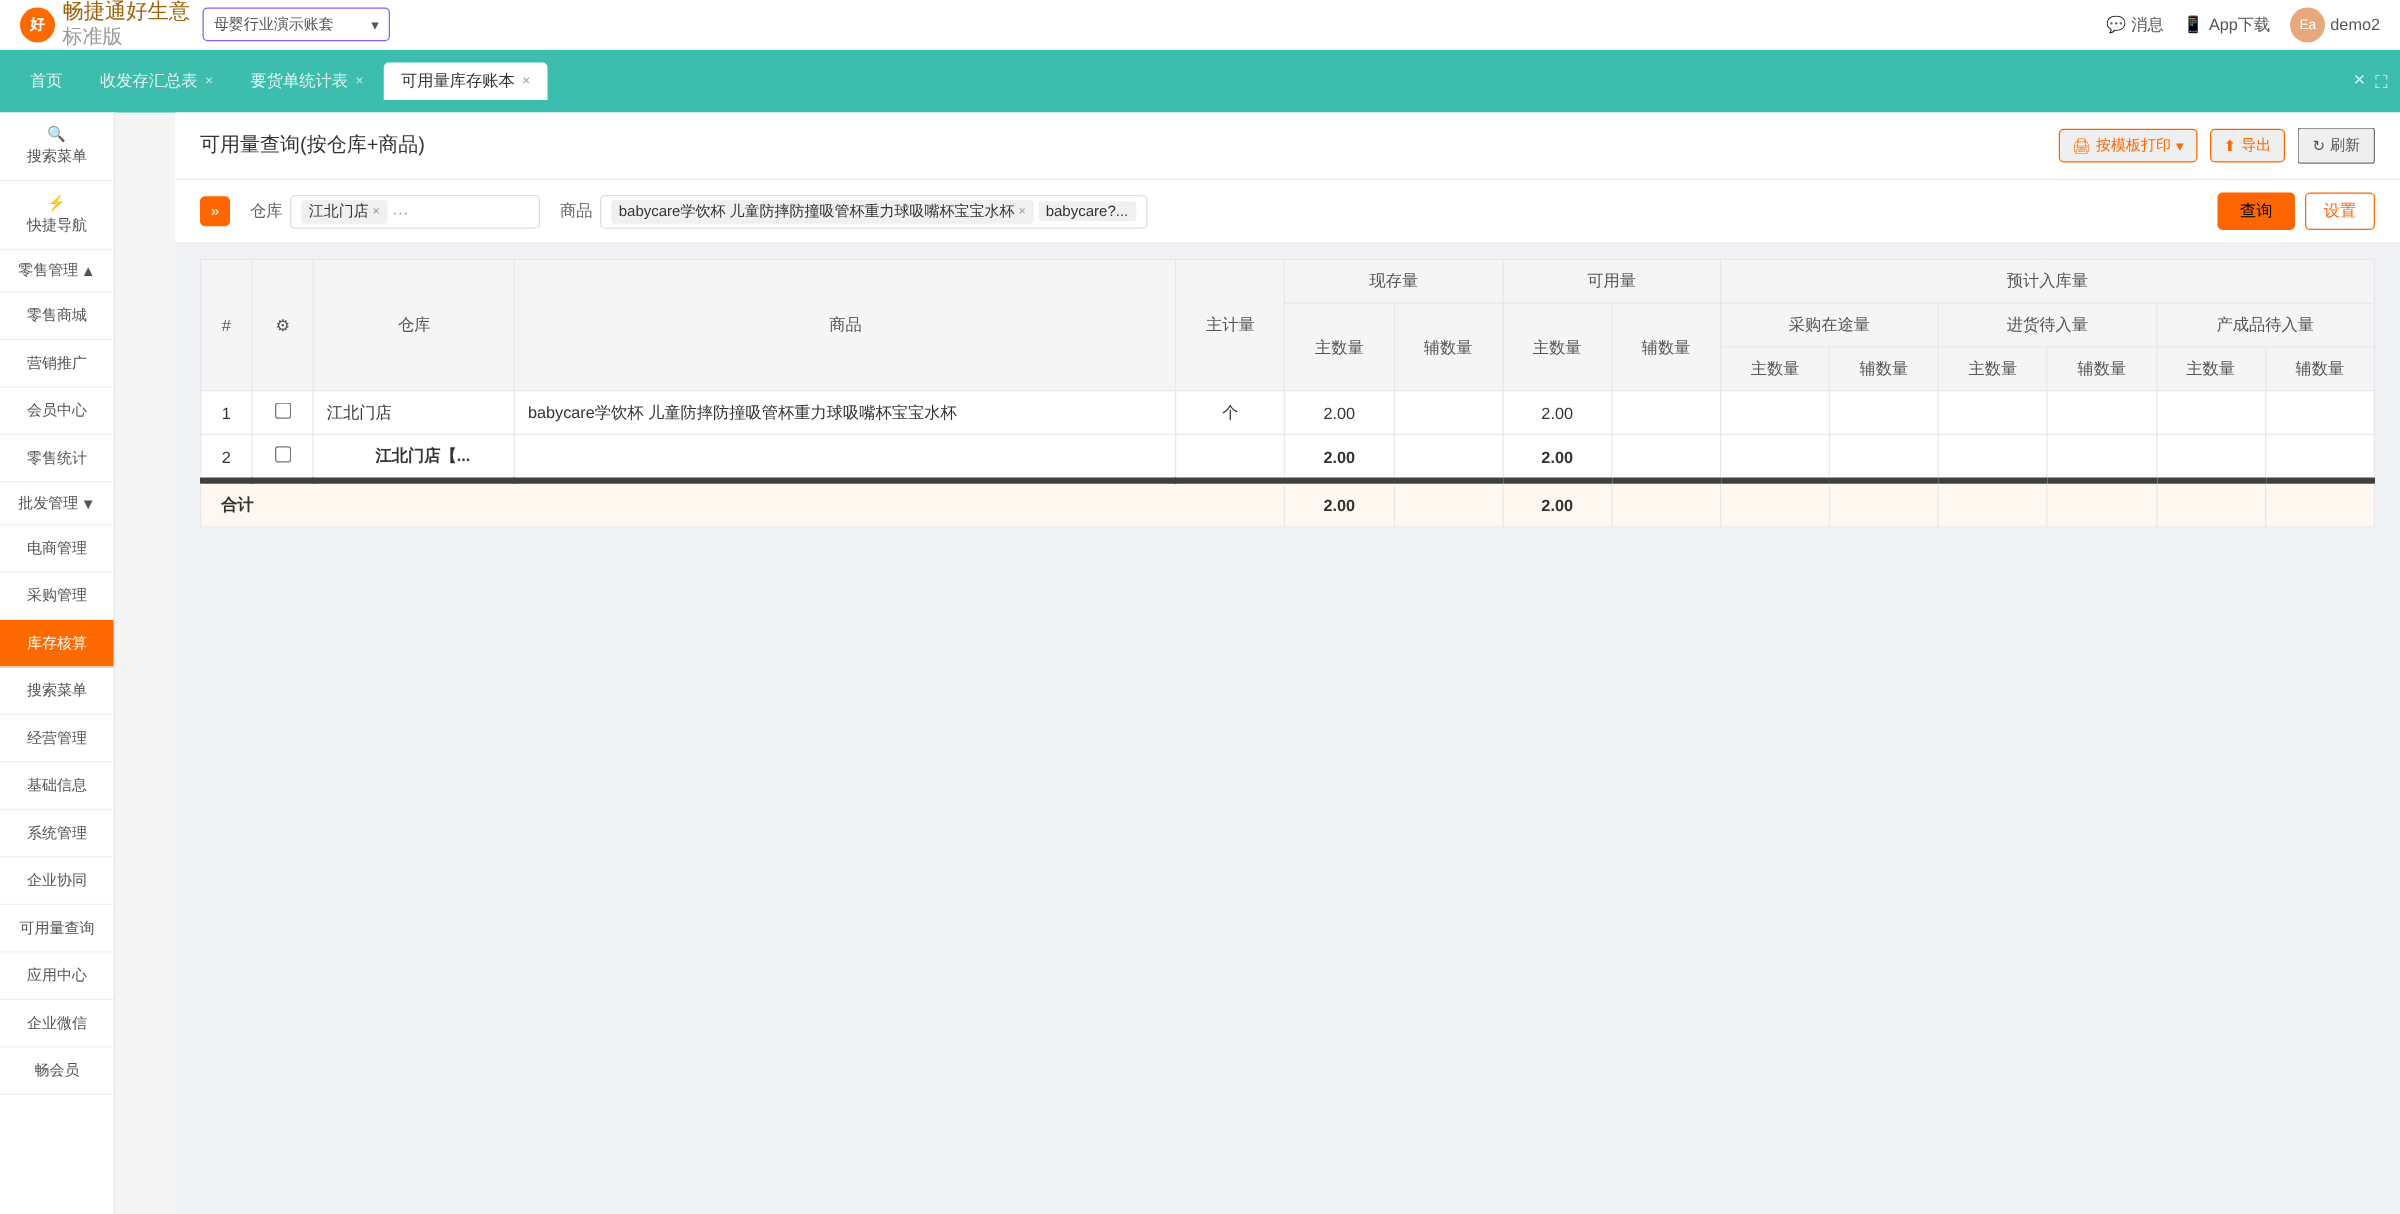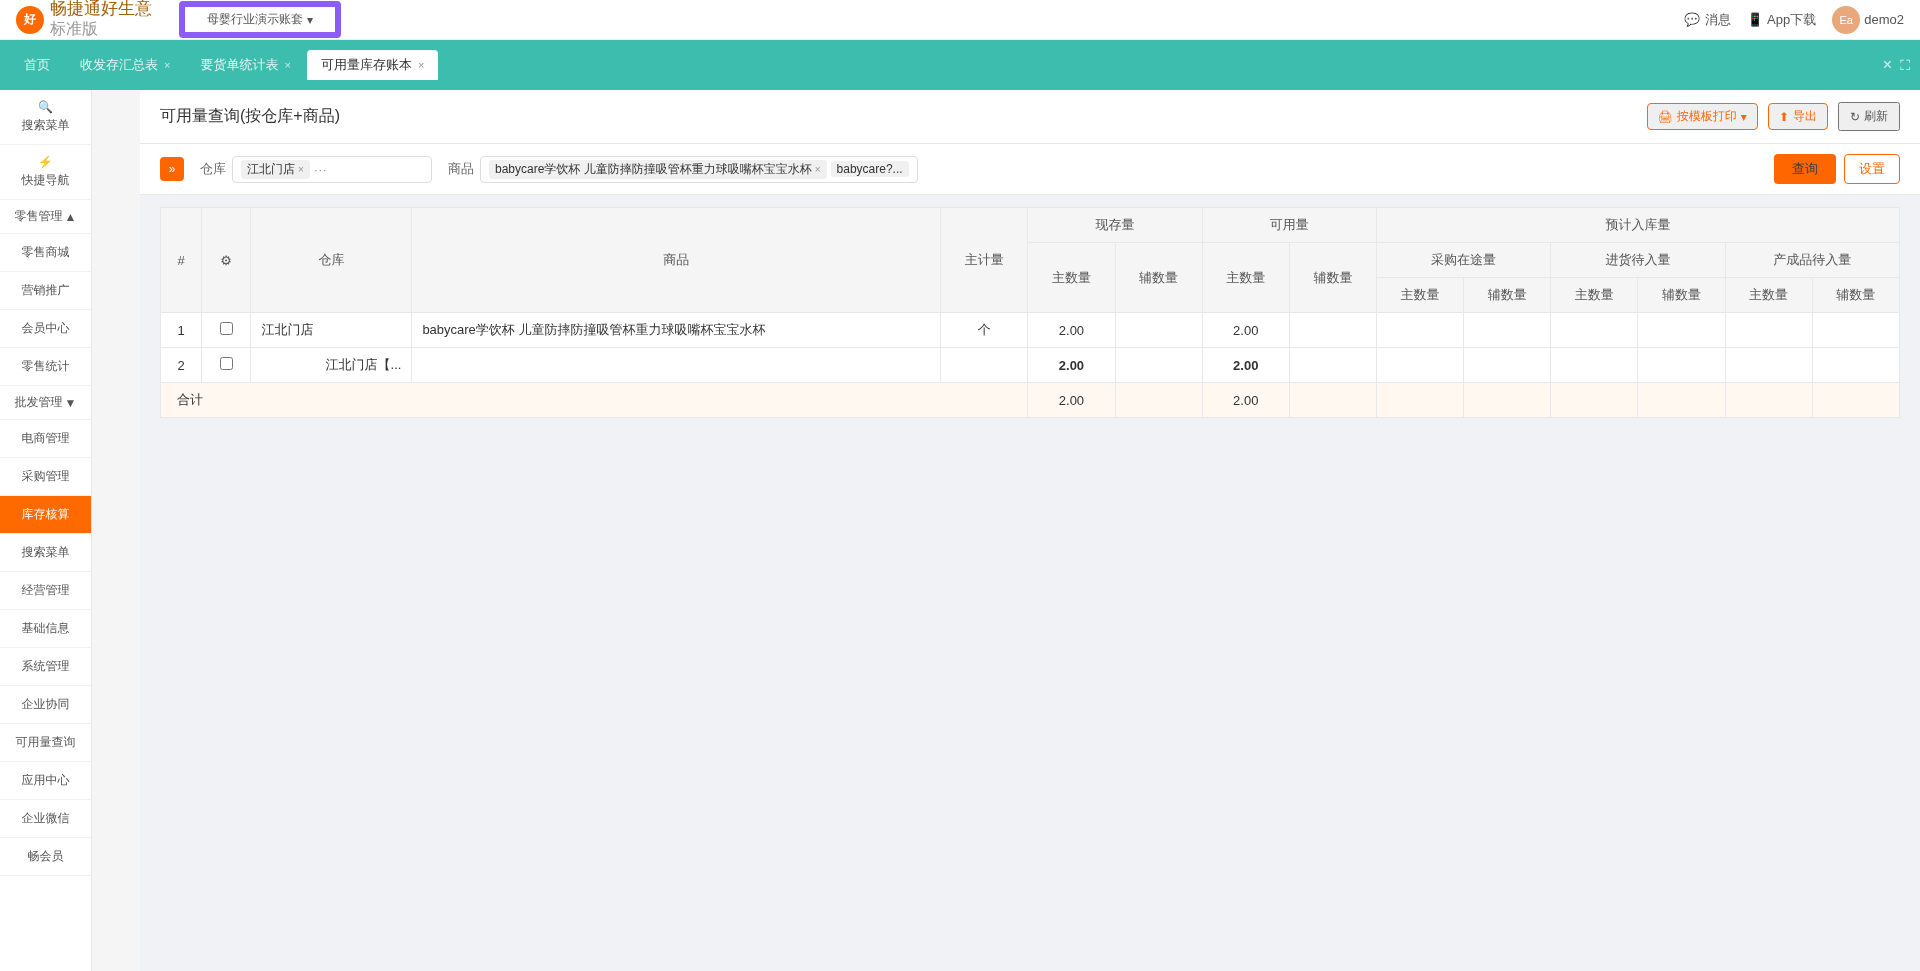--- a/index.html
+++ b/index.html
@@ -13,21 +13,21 @@
       align-items: center;
       justify-content: space-between;
       padding: 0 16px;
       border-bottom: 1px solid #eee;
     }
     .top-bar-left { display: flex; align-items: center; gap: 10px; }
     .logo-area { display: flex; align-items: center; gap: 6px; }
     .logo-icon { width: 28px; height: 28px; background: #ff6a00; border-radius: 50%; display: flex; align-items: center; justify-content: center; color: #fff; font-size: 12px; font-weight: bold; }
     .logo-text { font-size: 17px; color: #a16207; line-height: 1.2; }
     .logo-sub { font-size: 16px; color: #999; }
-    .store-selector { display: flex; align-items: center; gap: 4px; padding: 4px 22px; border: 6px solid #8b5cf6; border-radius: 4px; cursor: pointer; font-size: 12px; color: #555; background: #fff; min-width: 150px; margin-left: 17px; }
+    .store-selector { display: flex; align-items: center; gap: 4px; padding: 4px 8px; border: 1px solid #8b5cf6; border-radius: 4px; cursor: pointer; font-size: 12px; color: #555; background: #fff; min-width: 150px; }
     .top-bar-right { display: flex; align-items: center; gap: 16px; font-size: 13px; color: #555; }
     .top-bar-right .icon-btn { display: flex; align-items: center; gap: 4px; cursor: pointer; }
     .user-avatar { width: 28px; height: 28px; border-radius: 50%; background: #e8a87c; display: flex; align-items: center; justify-content: center; color: #fff; font-size: 11px; overflow: hidden; }
 
     
     .nav-tabs {
       height: 50px;
       background: #3dbdad;
       display: flex;
       align-items: center;
@@ -117,21 +117,21 @@
       gap: 16px;
     }
     .expand-btn { width: 24px; height: 24px; background: #f60; border-radius: 4px; display: flex; align-items: center; justify-content: center; color: #fff; cursor: pointer; font-size: 12px; }
     .filter-field { display: flex; align-items: center; gap: 6px; }
     .filter-label { font-size: 13px; color: #666; white-space: nowrap; }
     .filter-tags { display: flex; align-items: center; gap: 4px; border: 1px solid #ddd; border-radius: 4px; padding: 3px 8px; min-width: 200px; flex-wrap: wrap; }
     .filter-tag { display: flex; align-items: center; gap: 3px; background: #f0f0f0; border-radius: 3px; padding: 1px 6px; font-size: 12px; }
     .filter-tag .tag-x { cursor: pointer; color: #999; font-size: 10px; }
     .filter-dots { color: #999; cursor: pointer; }
     .filter-actions { margin-left: auto; display: flex; gap: 8px; }
-    .btn-query { background: #f60; color: #404040; border: none; padding: 5px 18px; border-radius: 4px; cursor: pointer; font-size: 13px; }
+    .btn-query { background: #f60; color: #000000; border: none; padding: 5px 18px; border-radius: 4px; cursor: pointer; font-size: 13px; }
     .btn-settings { background: #fff; color: #f60; border: 1px solid #f60; padding: 5px 14px; border-radius: 4px; cursor: pointer; font-size: 13px; }
 
     
     .table-container {
       flex: 1;
       overflow: auto;
       padding: 12px 20px;
     }
     .data-table {
       width: 100%;
@@ -153,21 +153,21 @@
       border: 1px solid #e8e8e8;
       padding: 8px 10px;
       text-align: center;
       color: #333;
     }
     .th-group { background: #fafafa; }
     .gear-cell { cursor: pointer; color: #999; }
 
     
     .footer-row { background: #fff8f0; }
-    .footer-row td { font-weight: 400; border-top: 1px solid #404040; }
+    .footer-row td { font-weight: 700; border-top: 5px solid #404040; }
 
     
     ::-webkit-scrollbar { width: 6px; height: 6px; }
     ::-webkit-scrollbar-track { background: #f1f1f1; }
     ::-webkit-scrollbar-thumb { background: #ccc; border-radius: 3px; }
   </style>
 </head>
 <body>
 
 <div class="top-bar">
@@ -385,21 +385,21 @@
             <td></td>
             <td></td>
             <td></td>
             <td></td>
             <td></td>
             <td></td>
           </tr>
           <tr>
             <td>2</td>
             <td><input type="checkbox" style="cursor: pointer;"></td>
-            <td style="text-align:right;font-weight:400;padding-left:24px;">江北门店【...</td>
+            <td style="text-align:center;font-weight:700;padding-left:24px;">江北门店【...</td>
             <td></td>
             <td></td>
             <td style="font-weight:600;">2.00</td>
             <td></td>
             <td style="font-weight:600;">2.00</td>
             <td></td>
             <td></td>
             <td></td>
             <td></td>
             <td></td>

